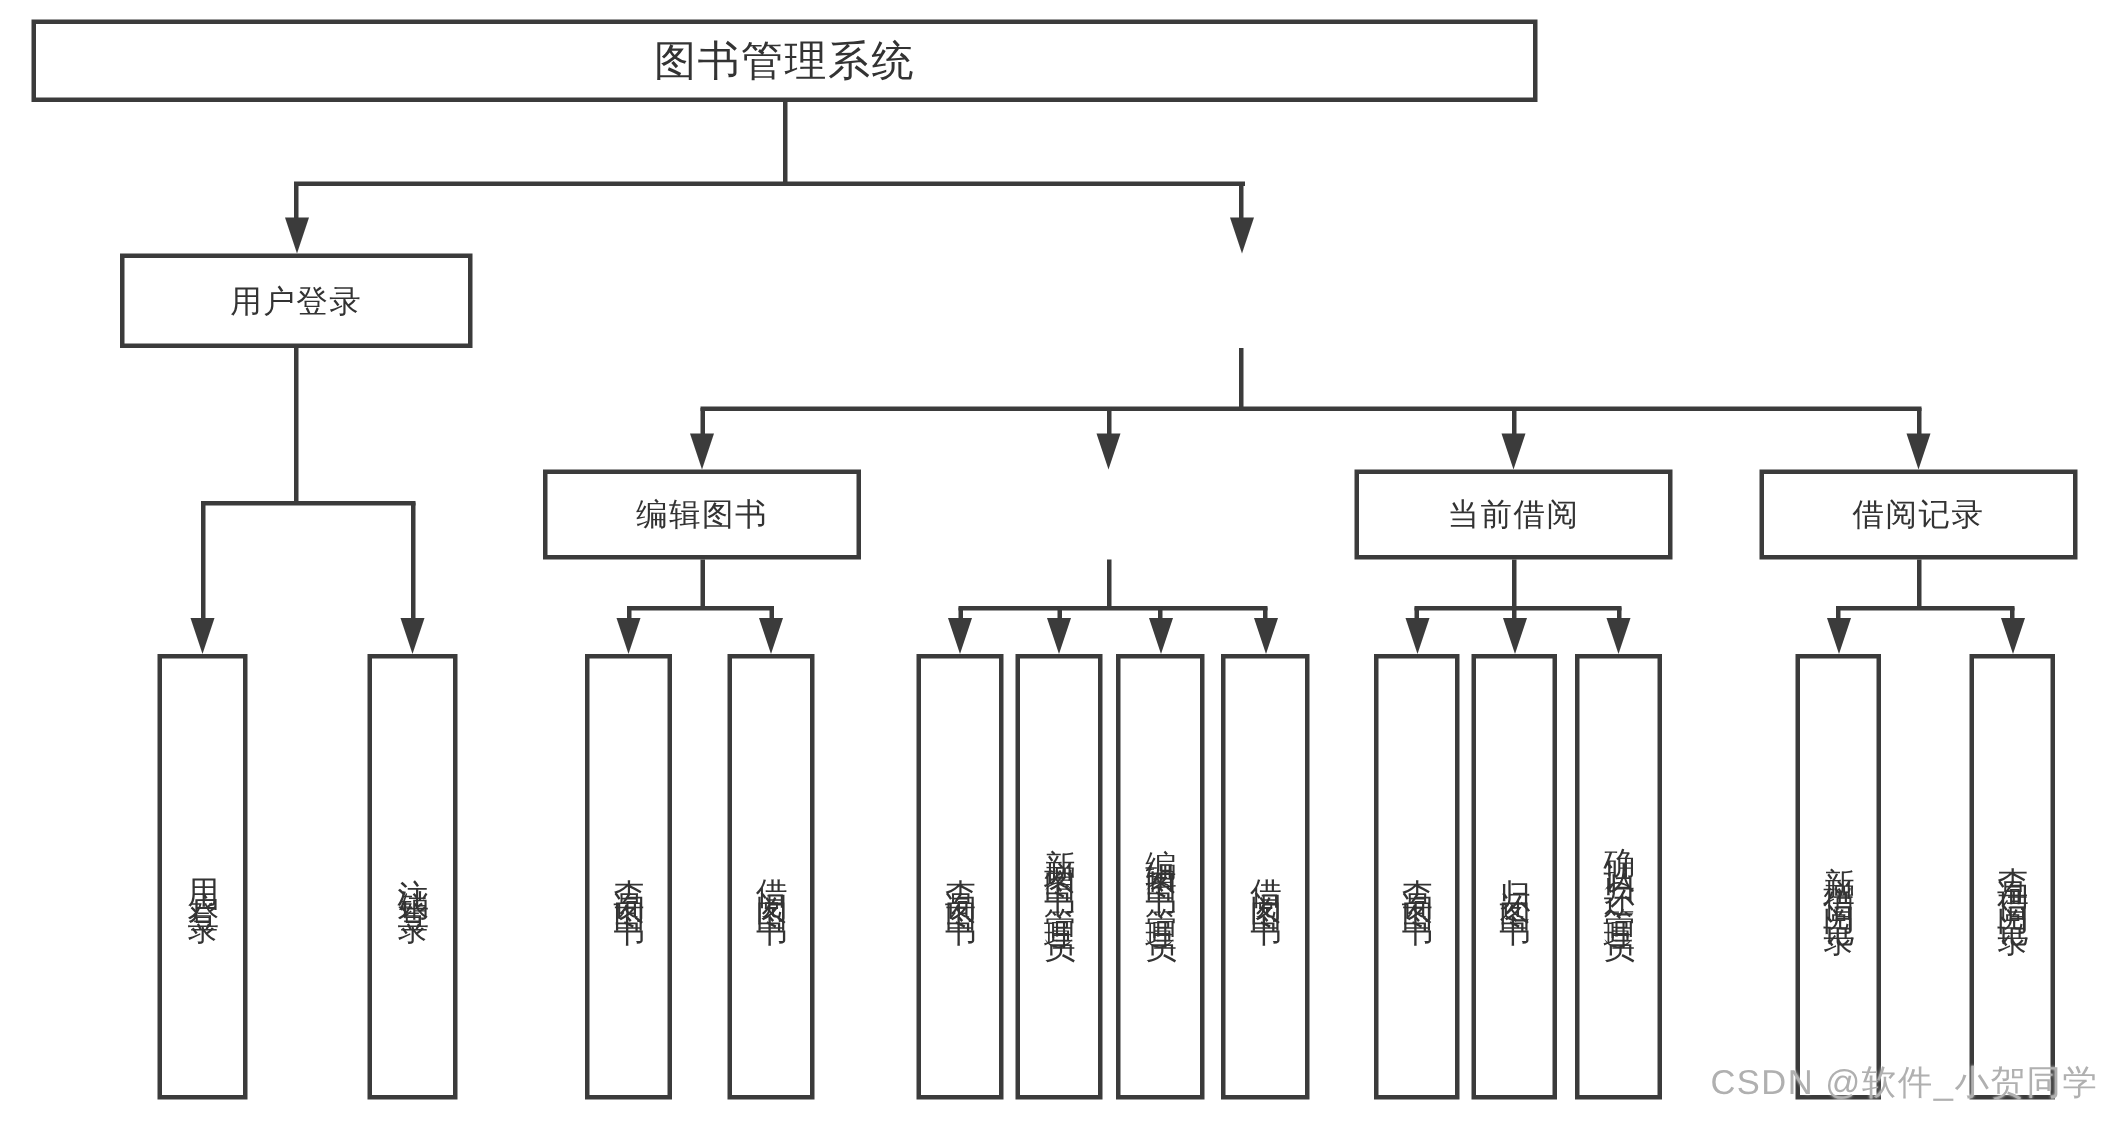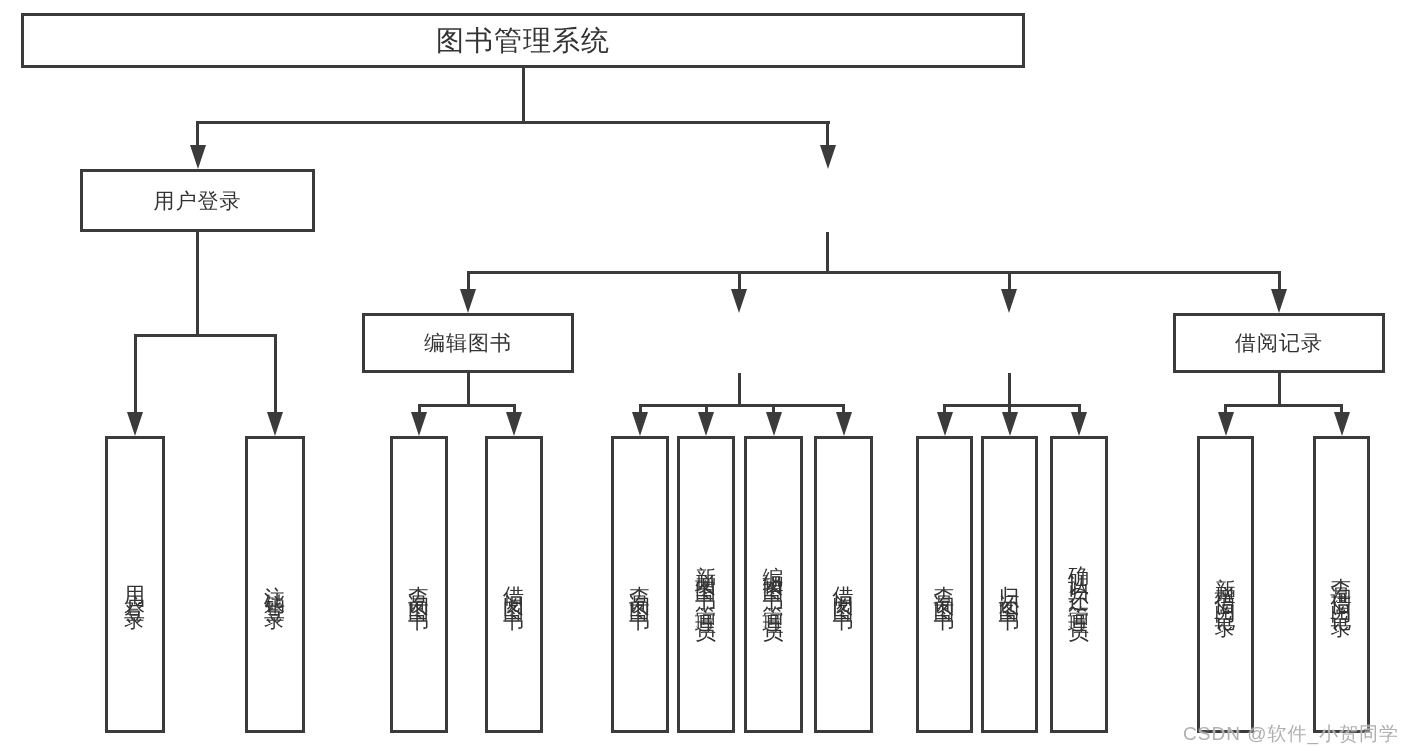--- a/index.html
+++ b/index.html
@@ -55,22 +55,22 @@
     position: absolute;
     width: 0; height: 0;
     border-left: 8px solid transparent;
     border-right: 8px solid transparent;
     border-top: 24px solid var(--line, #3b3b3b);
   }
 
   .watermark {
     position: absolute;
     right: 6px;
-    bottom: 0;
-    font-size: 19px;
+    bottom: 10px;
+    font-size: 23px;
     color: var(--wm, #b0b0b0);
     text-shadow: 0 0 2px rgba(255,255,255,0.9);
     z-index: 10;
     letter-spacing: 1px;
   }
 </style>
 </head>
 <body>
 
 <div class="canvas">
@@ -104,20 +104,23 @@
   <div class="vline" style="left:737.5px; top:272px; height:19px;"></div>
   <div class="arrow" style="left:731px; top:289px;"></div>
   <div class="vline" style="left:1007.5px; top:272px; height:19px;"></div>
   <div class="arrow" style="left:1001px; top:289px;"></div>
   <div class="vline" style="left:1277.5px; top:272px; height:19px;"></div>
   <div class="arrow" style="left:1271px; top:289px;"></div>
 
   <div class="node" style="left:362px; top:313px; width:212px; height:60px;">
     <span>编辑图书</span>
   </div>
+  <div class="node" style="left:903px; top:313px; width:212px; height:60px;">
+    <span>当前借阅</span>
+  </div>
   <div class="node" style="left:1173px; top:313px; width:212px; height:60px;">
     <span>借阅记录</span>
   </div>
 
   <div class="vline" style="left:466.5px; top:373px; height:33px;"></div>
   <div class="hline" style="left:417.5px; top:403.5px; width:98px;"></div>
   <div class="vline" style="left:417.5px; top:405px; height:9px;"></div>
   <div class="arrow" style="left:411px; top:412px;"></div>
   <div class="vline" style="left:512.5px; top:405px; height:9px;"></div>
   <div class="arrow" style="left:506px; top:412px;"></div>

